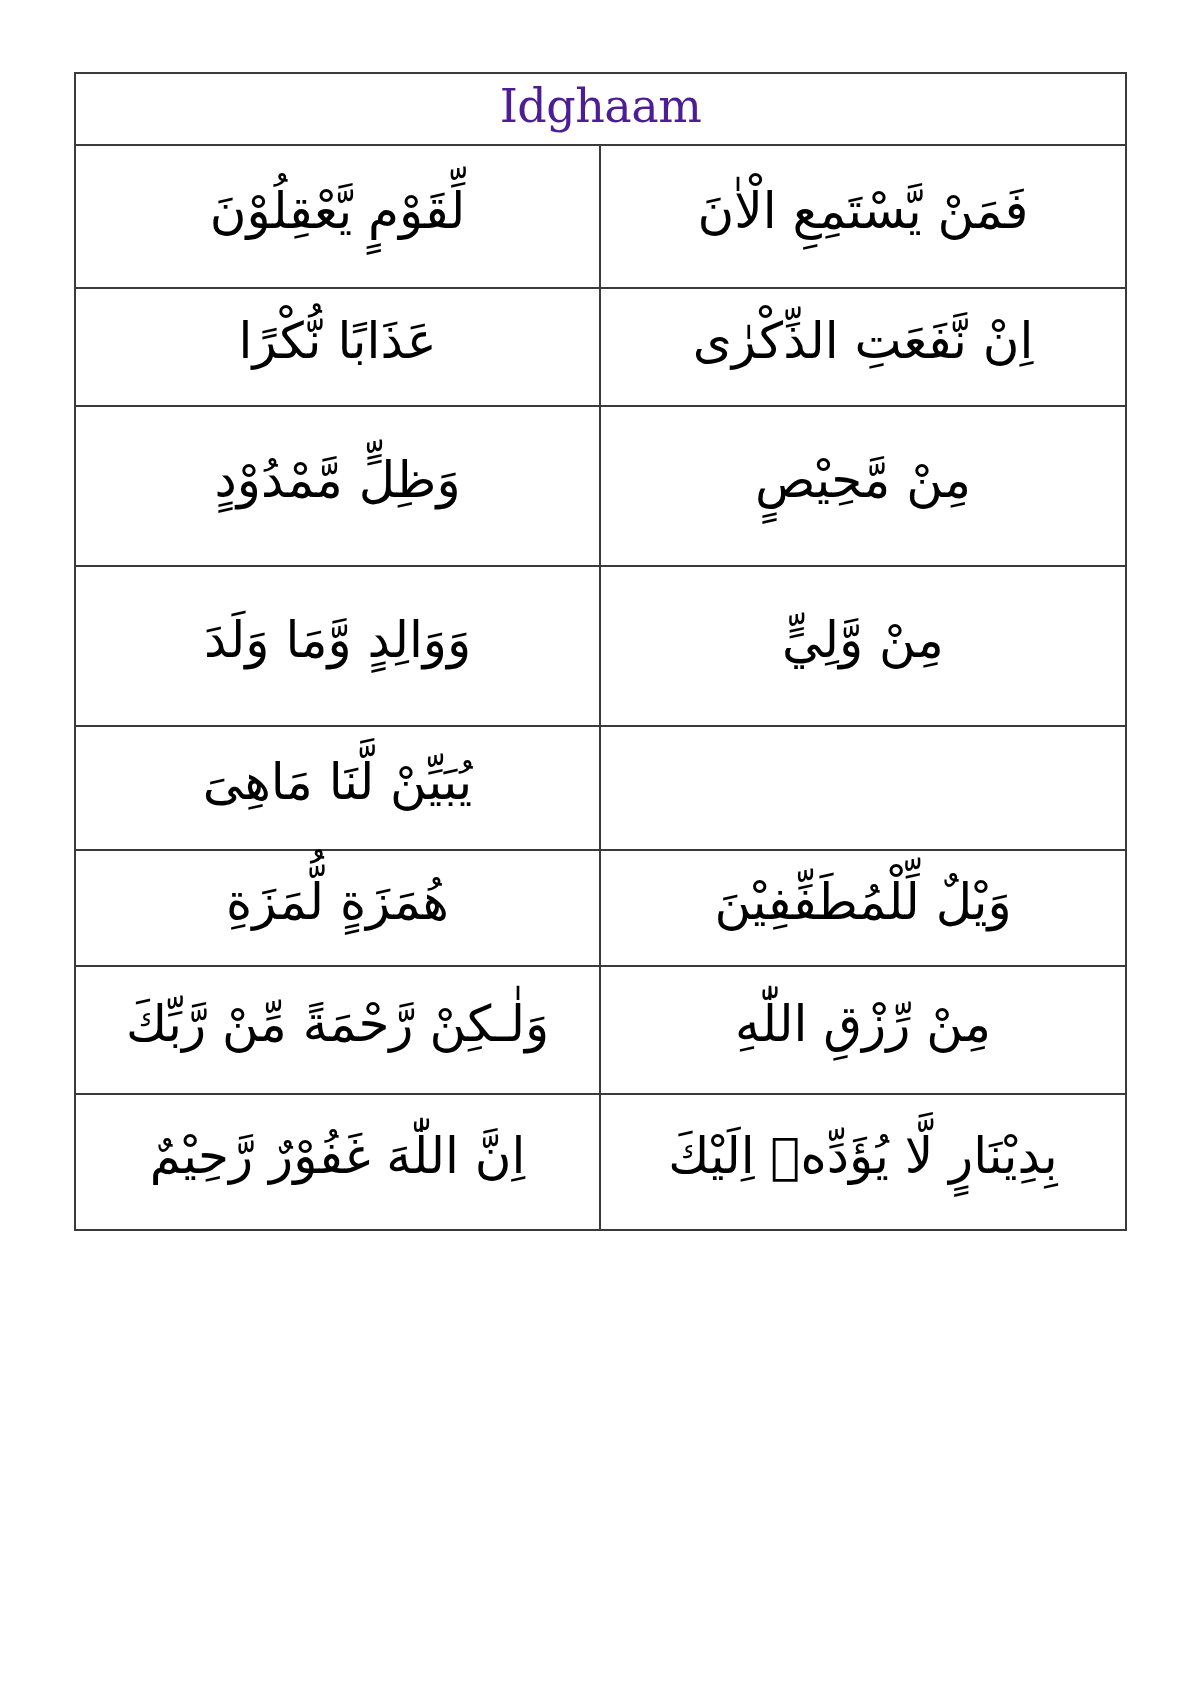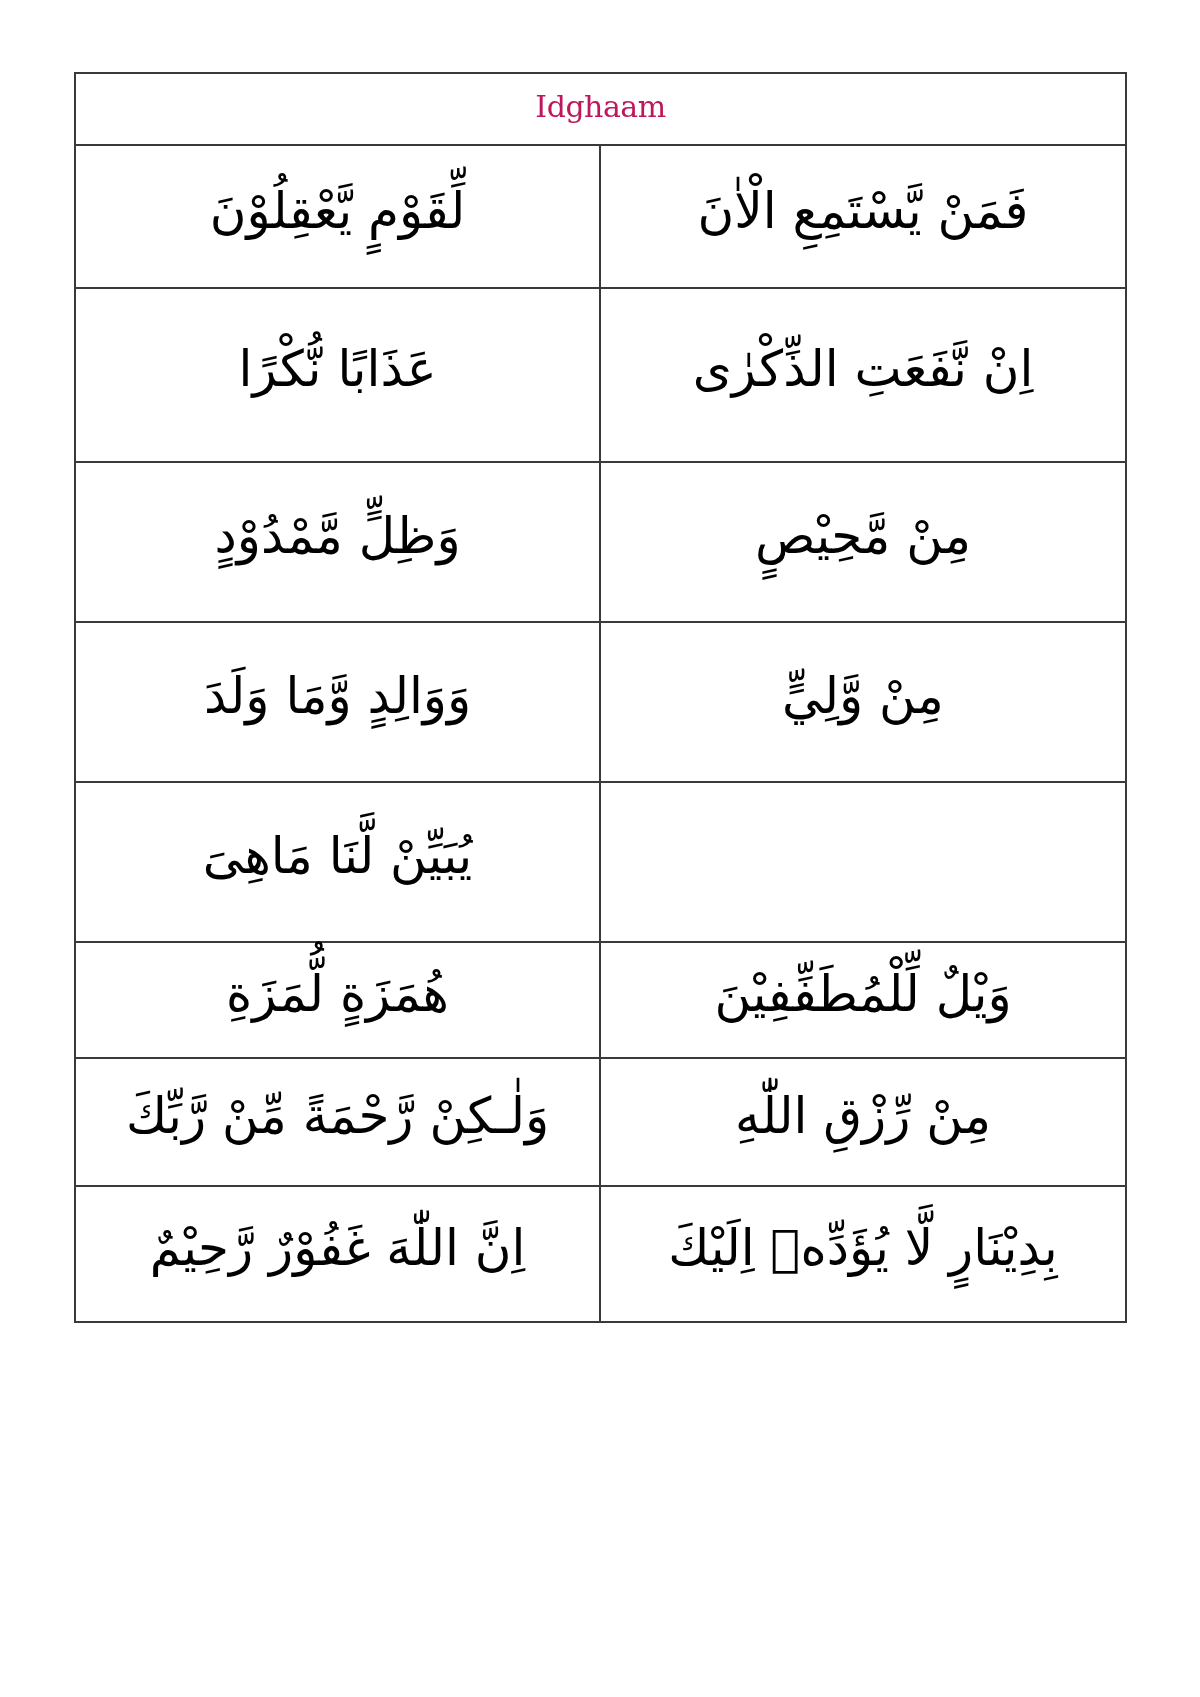--- a/index.html
+++ b/index.html
@@ -24,22 +24,22 @@
     .header-row {
       height: 72px;
       border-bottom: 2px solid #3a3a3a;
       display: flex;
       align-items: center;
       justify-content: center;
       box-sizing: border-box;
     }
     .title {
       font-family: "DejaVu Serif", "Liberation Serif", serif;
-      font-size: 30px;
-      color: #be185d;
+      font-size: 46px;
+      color: #4c1d95;
       letter-spacing: -0.5px;
       padding-bottom: 6px;
     }
     .row {
       display: flex;
       flex-direction: row;
       border-bottom: 2px solid #3a3a3a;
       box-sizing: border-box;
     }
     .row:last-child {
@@ -81,21 +81,21 @@
 
   <div class="row" style="height:143px">
     <div class="cell left">
         <span class="ar">لِّقَوْمٍ يَّعْقِلُوْنَ</span>
       </div>
     <div class="cell right">
         <span class="ar">فَمَنْ يَّسْتَمِعِ الْاٰنَ</span>
       </div>
   </div>
 
-  <div class="row" style="height:174px">
+  <div class="row" style="height:118px">
     <div class="cell left">
         <span class="ar">عَذَابًا نُّكْرًا</span>
       </div>
     <div class="cell right">
         <span class="ar">اِنْ نَّفَعَتِ الذِّكْرٰى</span>
       </div>
   </div>
 
   <div class="row" style="height:160px">
     <div class="cell left">
@@ -108,21 +108,21 @@
 
   <div class="row" style="height:160px">
     <div class="cell left">
         <span class="ar">وَوَالِدٍ وَّمَا وَلَدَ</span>
       </div>
     <div class="cell right">
         <span class="ar">مِنْ وَّلِيٍّ</span>
       </div>
   </div>
 
-  <div class="row" style="height:160px">
+  <div class="row" style="height:124px">
     <div class="cell left">
         <span class="ar">يُبَيِّنْ لَّنَا مَاهِىَ</span>
       </div>
   </div>
 
   <div class="row" style="height:116px">
     <div class="cell left">
         <span class="ar">هُمَزَةٍ لُّمَزَةِ</span>
       </div>
     <div class="cell right">

